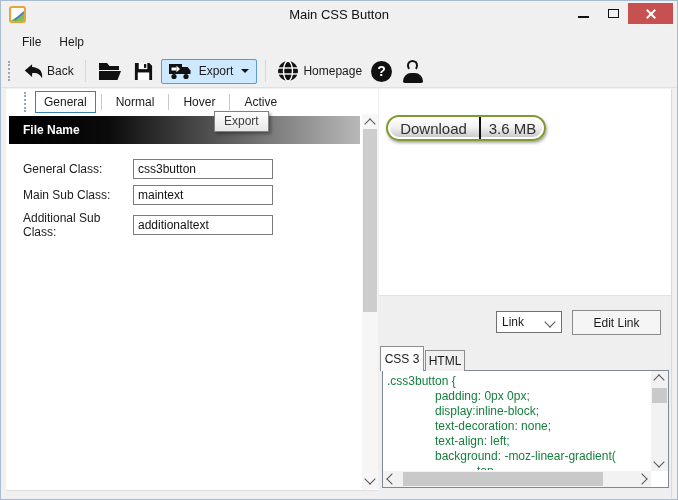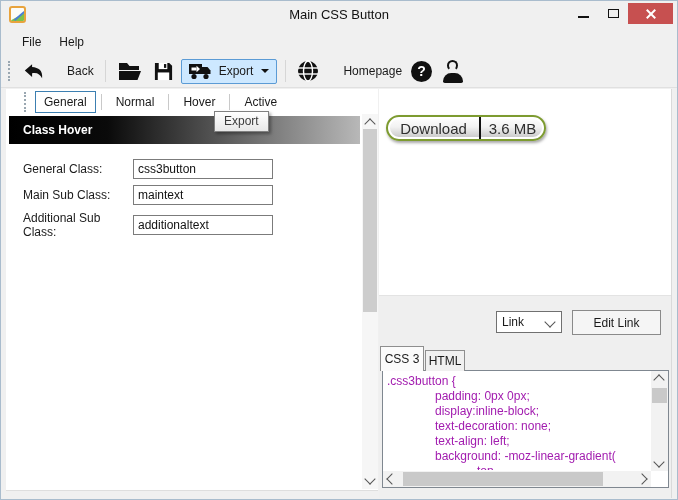--- a/index.html
+++ b/index.html
@@ -32,21 +32,21 @@
   
   .menubar { position:absolute; top:28px; left:0; right:0; height:26px;
     display:flex; align-items:center; padding-left:12px; }
   .menu-item { padding:4px 9px; }
 
   
   .toolbar { position:absolute; top:54px; left:0; right:0; height:33px;
     border-bottom:1px solid #e0e0e0; display:flex; align-items:center; padding-left:4px; }
   .grip { width:3px; height:20px; border-left:2px dotted #9aa7b1; margin:0 7px 0 3px; }
   .tool-sep { width:1px; height:22px; background:#d6d6d6; margin:0 6px; }
-  .tool-btn { display:flex; align-items:center; gap:24px; padding:3px 5px; }
+  .tool-btn { display:flex; align-items:center; gap:4px; padding:3px 5px; }
   .export-btn { border:1px solid #5b9bd5; background:#cde8ff; border-radius:2px;
     padding:3px 7px; margin:0 2px; display:flex; align-items:center; gap:6px; }
   .caret-down { width:0; height:0; border-left:4px solid transparent; border-right:4px solid transparent;
     border-top:4px solid #111; margin-left:2px; }
   .icon-svg { display:block; }
   .help-circle { width:21px; height:21px; border-radius:50%; background:#111; color:#fff;
     font-weight:bold; font-size:14px; display:flex; align-items:center; justify-content:center; margin:0 4px; }
   .person-icon { position:relative; width:22px; height:23px; margin-left:6px; }
   .person-icon .head { position:absolute; left:5px; top:0; width:11px; height:11px;
     border:2.5px solid #111; border-radius:50%; border-bottom-color:transparent; }
@@ -106,21 +106,21 @@
     background:#f5f5f5; border:1px solid #8a8a8a; display:flex; align-items:center; justify-content:center; }
 
   .ctab { position:absolute; display:flex; align-items:center; justify-content:center;
     border:1px solid #8e8e8e; border-bottom:none; }
   .ctab1 { left:1px; top:50px; width:44px; height:25px; background:#fbfbfb; z-index:2; }
   .ctab2 { left:46px; top:54px; width:40px; height:21px; background:#f0f0f0; z-index:1; }
 
   .code-box { position:absolute; left:3px; top:74px; width:287px; height:118px;
     background:#fff; border:1px solid #7f8790; }
   .code-text { position:absolute; left:4px; top:3px; right:18px; bottom:17px;
-    overflow:hidden; white-space:nowrap; font-size:12px; line-height:15px; color:#a21caf; }
+    overflow:hidden; white-space:nowrap; font-size:12px; line-height:15px; color:#15803d; }
   .code-line.i1 { padding-left:48px; }
   .code-line.i2 { padding-left:90px; }
   .code-vscroll { position:absolute; right:0; top:0; bottom:16px; width:17px; background:#f2f2f2; }
   .cvs-up { position:absolute; top:5px; left:4px; }
   .cvs-down { position:absolute; bottom:5px; left:4px; }
   .cvs-thumb { position:absolute; top:17px; left:1px; width:15px; height:15px; background:#c9c9c9; }
   .code-hscroll { position:absolute; left:0; right:17px; bottom:0; height:16px; background:#f2f2f2; }
   .chs-left { position:absolute; left:5px; top:4px; }
   .chs-right { position:absolute; right:5px; top:4px; }
   .chs-thumb { position:absolute; left:20px; top:1px; width:200px; height:14px; background:#c9c9c9; }
@@ -230,21 +230,21 @@
       <div class="ltab selected">General</div>
       <div class="ltab-sep"></div>
       <div class="ltab">Normal</div>
       <div class="ltab-sep"></div>
       <div class="ltab">Hover</div>
       <div class="ltab-sep"></div>
       <div class="ltab">Active</div>
     </div>
 
     <div class="class-header">
-      <span>Class Hover</span>
+      <span>File Name</span>
     </div>
 
     <div class="frow frow1">
       <span class="frow-label">General Class:</span>
       <input class="frow-input" type="text" value="css3button" style="">
     </div>
     <div class="frow frow2">
       <span class="frow-label">Main Sub Class:</span>
       <input class="frow-input" type="text" value="maintext" style="">
     </div>

